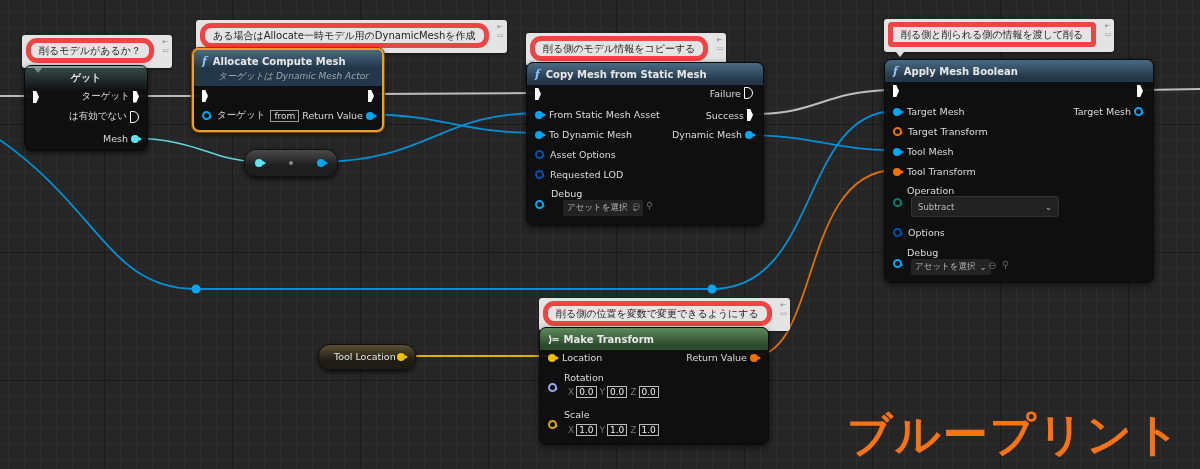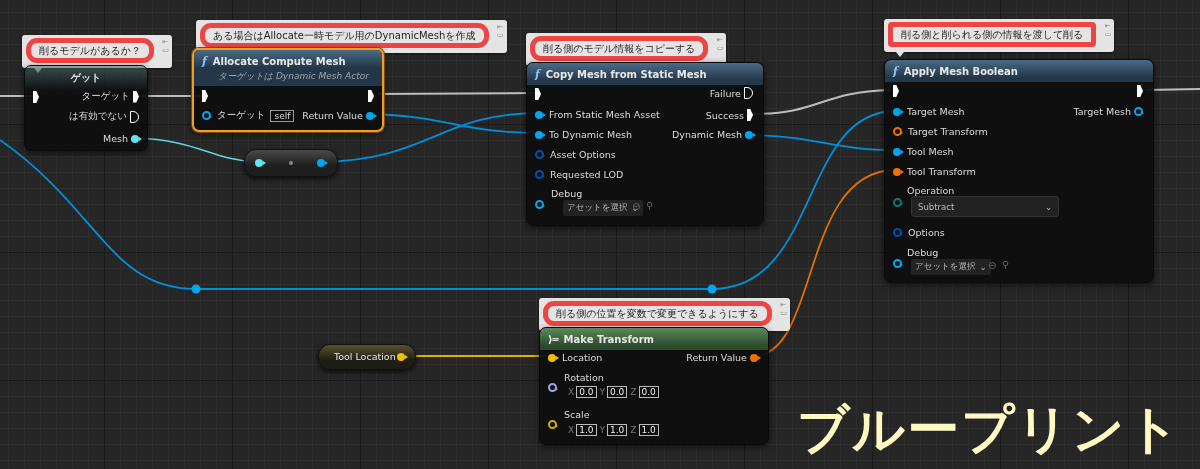--- a/index.html
+++ b/index.html
@@ -35,21 +35,21 @@
   .comment .bubble{border:5px solid #ef4444;border-radius:11px;padding:1px 8px;font-size:10px;color:#222;line-height:13px;}
   .comment::after{content:"";position:absolute;left:12px;bottom:-5px;border-left:4px solid transparent;border-right:4px solid transparent;border-top:5px solid #e4e4e4;}
   .comment .pinicon{position:absolute;right:3px;top:3px;font-size:7px;color:#888;line-height:8px;}
   .vecbox{display:inline-block;border:1px solid #bbb;font-size:9px;padding:0 2px;margin:0 3px 0 2px;color:#eee;}
   .axis{color:#777;font-size:9px;}
   .combo{position:absolute;background:#222;border:1px solid #333;border-radius:3px;font-size:8.5px;color:#bbb;display:flex;align-items:center;justify-content:space-between;padding:0 6px;}
   .asset{position:absolute;background:#232323;border-radius:2px;font-size:8.5px;color:#bbb;padding:2px 4px;display:flex;align-items:center;gap:4px;}
   .iconbtn{position:absolute;font-size:10px;color:#666;}
   .selfbox{border:1px solid #999;font-size:9px;padding:0 3px;margin-left:5px;color:#ddd;}
   .pill{position:absolute;border-radius:12px;background:linear-gradient(#4a4a4a,#1e1e1e 60%);box-shadow:0 2px 4px rgba(0,0,0,.7);border:1px solid #111;}
-  .watermark{position:absolute;right:18px;bottom:4px;font-size:52px;color:#fef9c3;font-weight:bold;letter-spacing:2px;}
+  .watermark{position:absolute;right:18px;bottom:4px;font-size:45px;color:#f97316;font-weight:bold;letter-spacing:2px;}
 </style>
 </head>
 <body>
 
 <svg class="wires" width="1200" height="469">
 
   <path d="M0 96 L38 96" stroke="#bdbdbd" stroke-width="2" fill="none"></path>
   <path d="M138 96 L204 96" stroke="#bdbdbd" stroke-width="2" fill="none"></path>
   <path d="M378 94 L536 93" stroke="#bdbdbd" stroke-width="2" fill="none"></path>
   <path d="M752 114 C820 114,820 92,890 90" stroke="#bdbdbd" stroke-width="2" fill="none"></path>
@@ -110,21 +110,21 @@
       <span class="fx">f</span>
       <span>Allocate Compute Mesh</span>
     </div>
   <div class="sub">ターゲットは Dynamic Mesh Actor</div>
   <div class="pin" style="left:8px;top:40px;">
       <span class="exec fill"></span>
     </div>
   <div class="pin" style="right:8px;top:40px;">
       <span class="exec fill"></span>
     </div>
-  <div class="pin" style="left:8px;top:59px;"><span class="dot hollow" style="color:#00a6f0;"></span>&nbsp;&nbsp;<span>ターゲット</span><span class="selfbox">self</span></div>
+  <div class="pin" style="left:8px;top:59px;"><span class="dot hollow" style="color:#00a6f0;"></span>&nbsp;&nbsp;<span>ターゲット</span><span class="selfbox">from</span></div>
   <div class="pin right" style="right:8px;top:60px;"><span>Return Value</span>&nbsp;<span class="dot fill" style="color:#00a6f0;"></span></div>
 </div>
 
 <div class="pill" style="left:244px;top:149px;width:92px;height:26px;">
   <span class="dot fill" style="position:absolute;left:10px;top:9px;color:#5fe6f0;"></span>
   <span style="position:absolute;left:44px;top:11px;width:4px;height:4px;border-radius:50%;background:#888;"></span>
   <span class="dot fill" style="position:absolute;right:12px;top:9px;color:#00a6f0;"></span>
 </div>
 
 <div class="node" style="left:526px;top:62px;width:236px;height:162px;">

